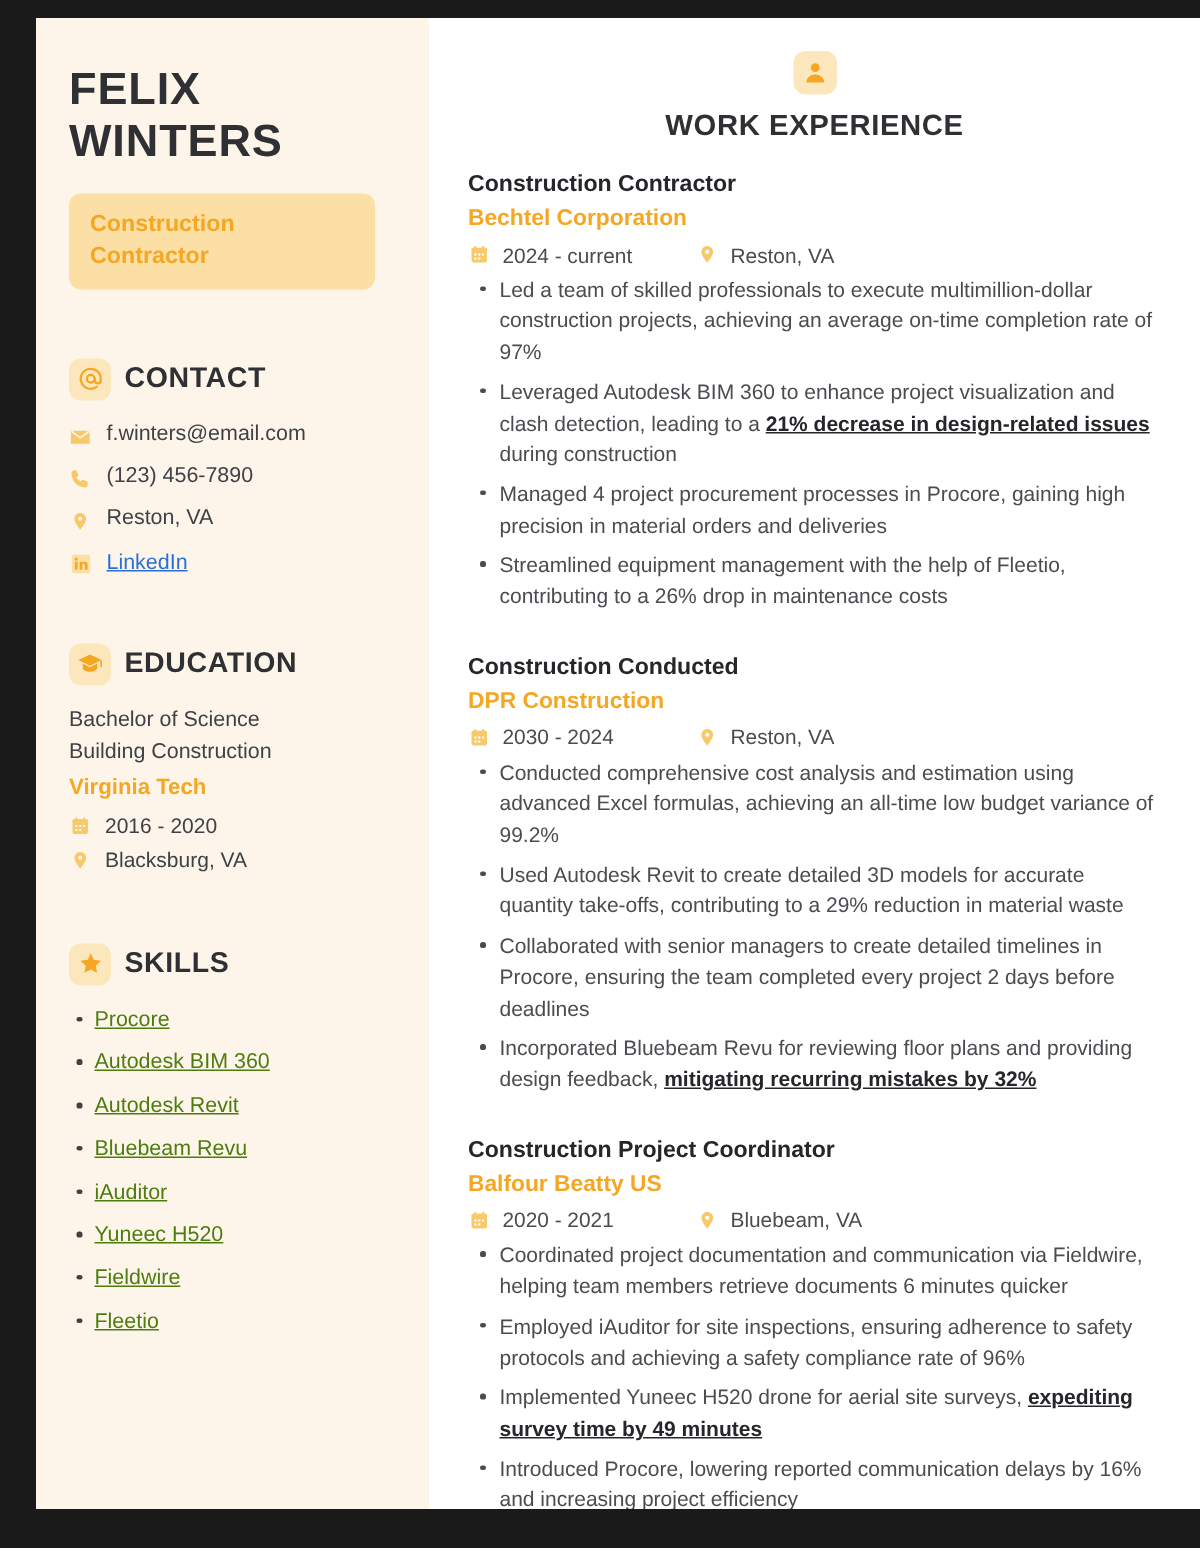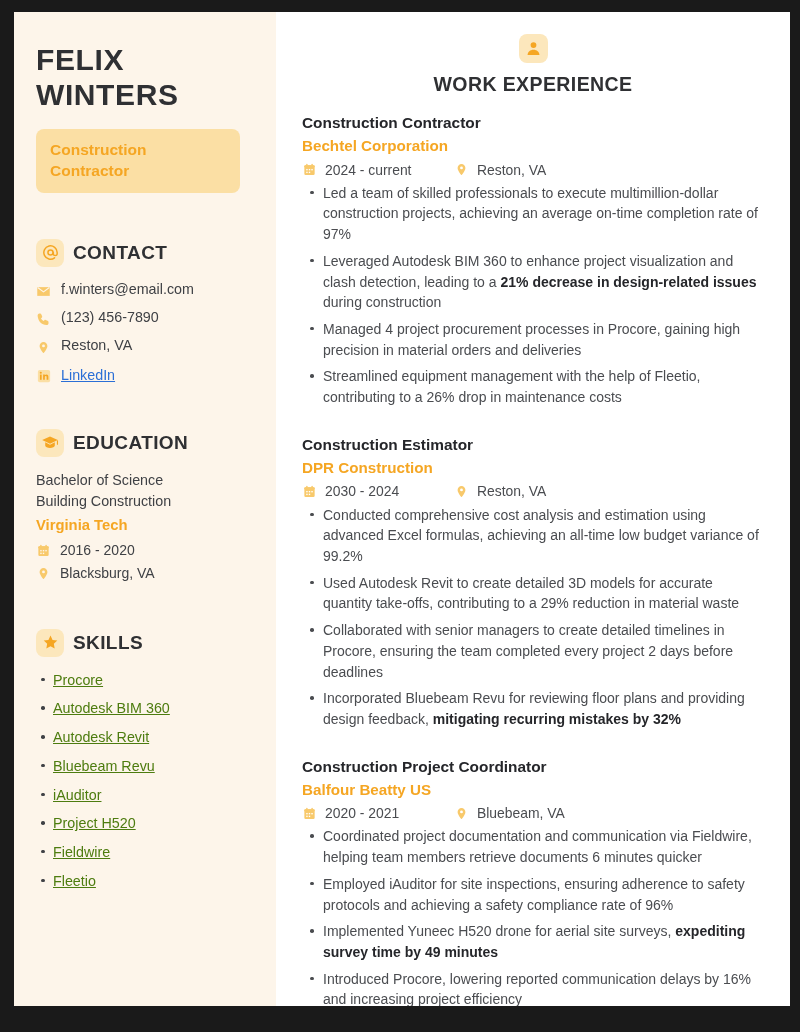--- a/index.html
+++ b/index.html
@@ -10,21 +10,21 @@
   body {
     width: 800px;
     height: 1032px;
     overflow: hidden;
     font-family: "Liberation Sans", sans-serif;
     -webkit-font-smoothing: antialiased;
   }
 
   #page {
     position: absolute;
-    left: 14px;
+    left: 24px;
     top: 12px;
     width: 776px;
     height: 994px;
     background: #ffffff;
     display: flex;
     overflow: hidden;
   }
 
   
   #sidebar {
@@ -222,21 +222,21 @@
   ul.bullets li::before {
     content: "";
     position: absolute;
     left: -13px;
     top: 8px;
     width: 3.5px;
     height: 3.5px;
     border-radius: 50%;
     background: #4a4c50;
   }
-  ul.bullets b { color: #25262a; font-weight: 700; }
+  ul.bullets b { color: #25262a; font-weight: 700; text-decoration: underline; }
 </style>
 </head>
 <body>
 
 <div id="page">
 
   <aside id="sidebar">
 
     <div class="name-block">
       <div class="name-line">FELIX</div>
@@ -349,21 +349,21 @@
           </svg>
         </span>
         <span class="sec-title">SKILLS</span>
       </div>
       <ul class="skills">
         <li>Procore</li>
         <li>Autodesk BIM 360</li>
         <li>Autodesk Revit</li>
         <li>Bluebeam Revu</li>
         <li>iAuditor</li>
-        <li>Project H520</li>
+        <li>Yuneec H520</li>
         <li>Fieldwire</li>
         <li>Fleetio</li>
       </ul>
     </section>
   </aside>
 
   <main id="main">
     <div class="main-head">
       <span class="badge">
         <svg width="17" height="17" viewBox="0 0 24 24" fill="#F5A623">
@@ -408,21 +408,21 @@
             </span>
           </div>
           <ul class="bullets">
             <li>Led a team of skilled professionals to execute multimillion-dollar construction projects, achieving an average on-time completion rate of 97%</li>
             <li>Leveraged Autodesk BIM 360 to enhance project visualization and clash detection, leading to a <b>21% decrease in design-related issues</b> during construction</li>
             <li>Managed 4 project procurement processes in Procore, gaining high precision in material orders and deliveries</li>
             <li>Streamlined equipment management with the help of Fleetio, contributing to a 26% drop in maintenance costs</li>
           </ul>
         </article>
         <article class="job">
-          <div class="job-title">Construction Estimator</div>
+          <div class="job-title">Construction Conducted</div>
           <div class="job-company">DPR Construction</div>
           <div class="job-meta">
             <span class="meta-item date">
               <span class="c-ico">
                 <svg width="13" height="13" viewBox="0 0 24 24" fill="#F8C96B">
                   <rect x="2.5" y="4" width="19" height="18" rx="2.2"></rect>
                   <rect x="2.5" y="4" width="19" height="4.5" rx="2"></rect>
                   <rect x="6" y="1.4" width="2.2" height="4.4" rx="1.1"></rect>
                   <rect x="15.8" y="1.4" width="2.2" height="4.4" rx="1.1"></rect>
                   <g fill="#ffffff">

